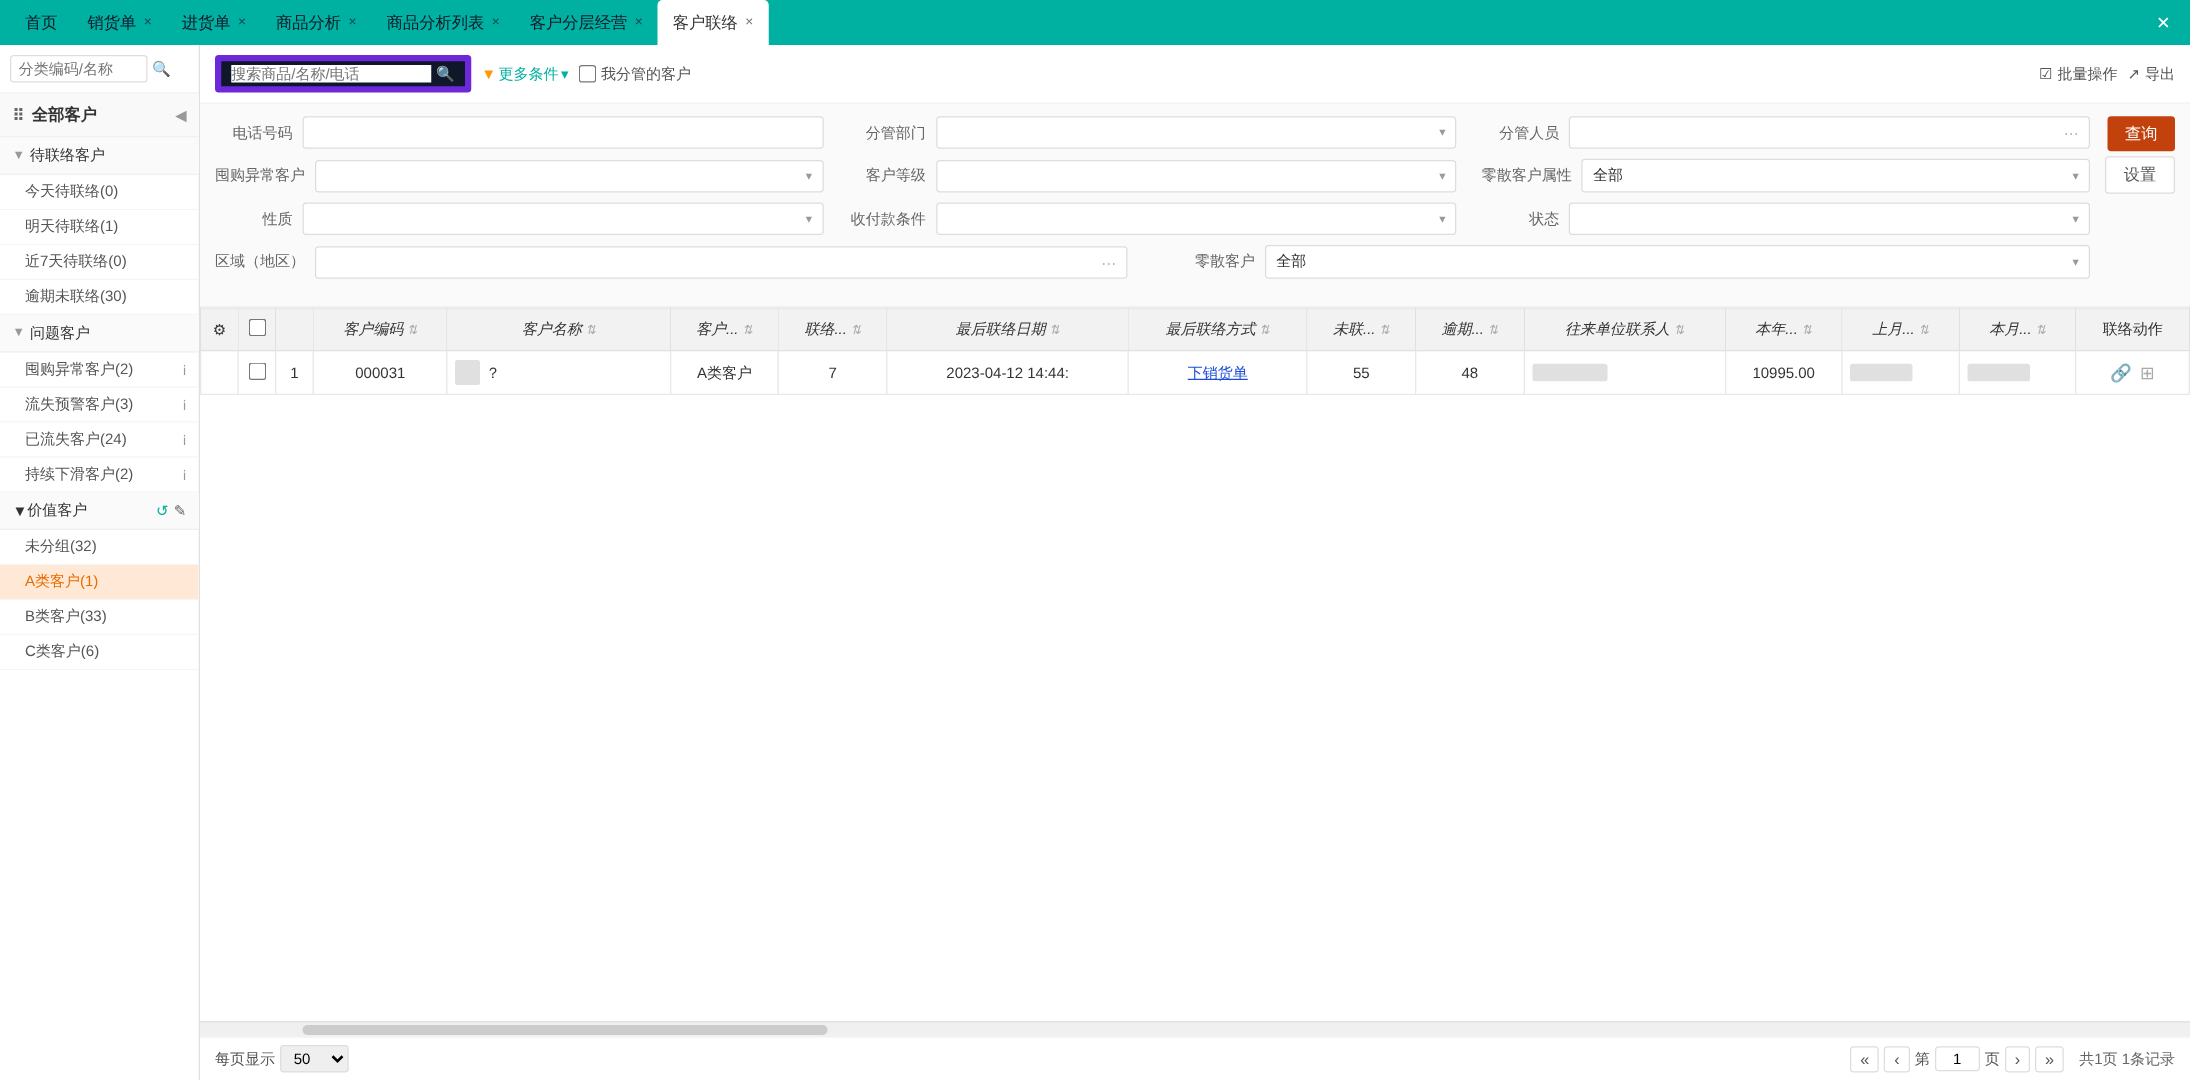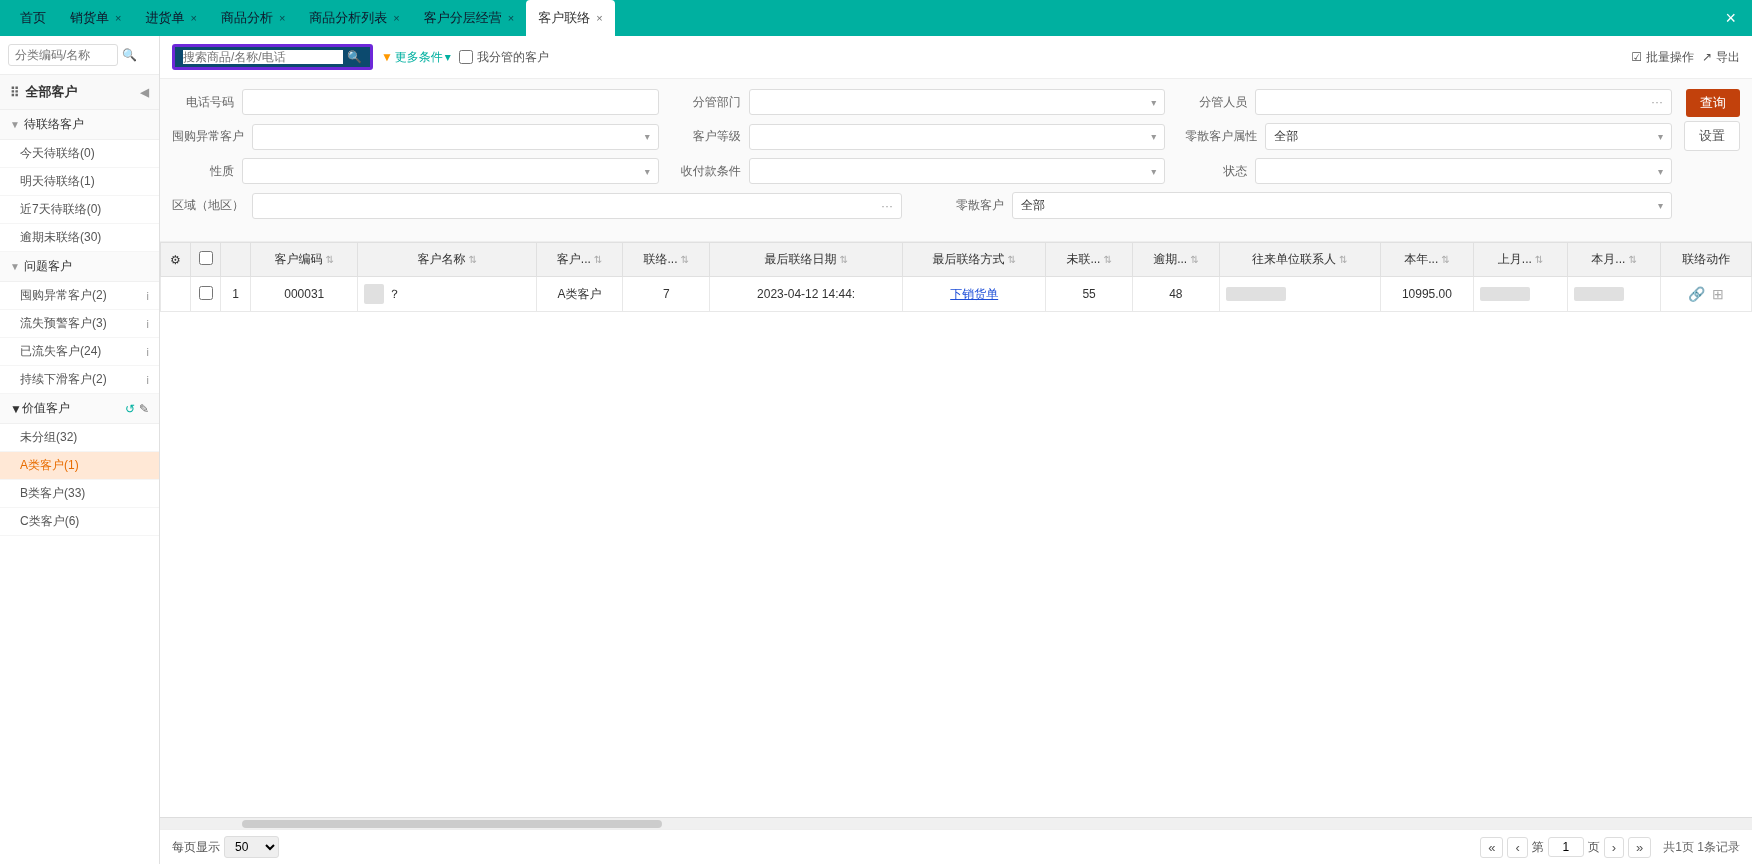--- a/index.html
+++ b/index.html
@@ -33,21 +33,21 @@
     .sidebar-item .item-icon { color: #999; font-size: 11px; }
 
     .sidebar-value-header { display: flex; align-items: center; padding: 6px 10px; color: #333; font-size: 12px; cursor: pointer; border-bottom: 1px solid #f0f0f0; background: #fafafa; }
     .sidebar-value-actions { display: flex; gap: 4px; margin-left: auto; }
 
     
     .content-area { flex: 1; display: flex; flex-direction: column; overflow: hidden; background: #fff; }
 
     
     .filter-bar { display: flex; align-items: center; padding: 8px 12px; background: #fff; border-bottom: 1px solid #eee; gap: 8px; flex-shrink: 0; }
-    .filter-search { display: flex; align-items: flex-end; border: 3px solid #6d28d9; border-radius: 3px; padding: 3px 8px; background: #0c4a6e; }
+    .filter-search { display: flex; align-items: flex-end; border: 5px solid #6d28d9; border-radius: 3px; padding: 3px 8px; background: #0f172a; }
     .filter-search input { border: none; outline: none; font-size: 12px; width: 160px; }
     .filter-search .search-icon { color: #00b0a0; margin-left: 4px; cursor: pointer; }
     .filter-more { display: flex; align-items: center; color: #00b0a0; cursor: pointer; font-size: 12px; gap: 2px; }
     .filter-checkbox { display: flex; align-items: center; gap: 4px; font-size: 12px; color: #555; cursor: pointer; }
     .filter-spacer { flex: 1; }
     .batch-op-btn { display: flex; align-items: center; gap: 4px; color: #555; font-size: 12px; cursor: pointer; }
     .export-btn { display: flex; align-items: center; gap: 4px; color: #555; font-size: 12px; cursor: pointer; }
 
     
     .adv-filter { background: #fafafa; border-bottom: 1px solid #eee; padding: 10px 12px; flex-shrink: 0; }
@@ -58,21 +58,21 @@
     .filter-field-input { flex: 1; border: 1px solid #ddd; border-radius: 3px; padding: 4px 8px; font-size: 12px; background: #fff; display: flex; align-items: center; justify-content: space-between; min-height: 26px; }
     .filter-field-input .dropdown-arrow { color: #999; font-size: 10px; }
     .filter-field-input .more-icon { color: #999; font-size: 12px; }
     .filter-separator { width: 20px; }
 
     
     .table-container { flex: 1; overflow: auto; }
     table { width: 100%; border-collapse: collapse; font-size: 12px; }
     thead tr { background: #f2f2f2; }
     thead th { padding: 8px 6px; border: 1px solid #e0e0e0; color: #333; font-weight: normal; white-space: nowrap; text-align: center; position: sticky; top: 0; background: #f2f2f2; z-index: 1; }
-    thead th .col-header { display: flex; align-items: center; justify-content: center; gap: 3px; }
+    thead th .col-header { display: flex; align-items: center; justify-content: center; gap: 3px; font-style: italic; }
     thead th .sort-icon { color: #aaa; font-size: 10px; }
     tbody tr { background: #fff; }
     tbody td { padding: 7px 6px; border: 1px solid #e8e8e8; color: #333; white-space: nowrap; text-align: center; }
     tbody td a { color: #1d4ed8; text-decoration: underline; cursor: pointer; }
     .row-actions { display: flex; align-items: center; gap: 6px; justify-content: center; }
     .action-icon { color: #aaa; cursor: pointer; font-size: 14px; }
 
     
     .bottom-bar { display: flex; align-items: center; padding: 6px 12px; background: #fff; border-top: 1px solid #eee; font-size: 12px; color: #555; gap: 8px; flex-shrink: 0; }
     .page-size-select { display: flex; align-items: center; gap: 4px; }

